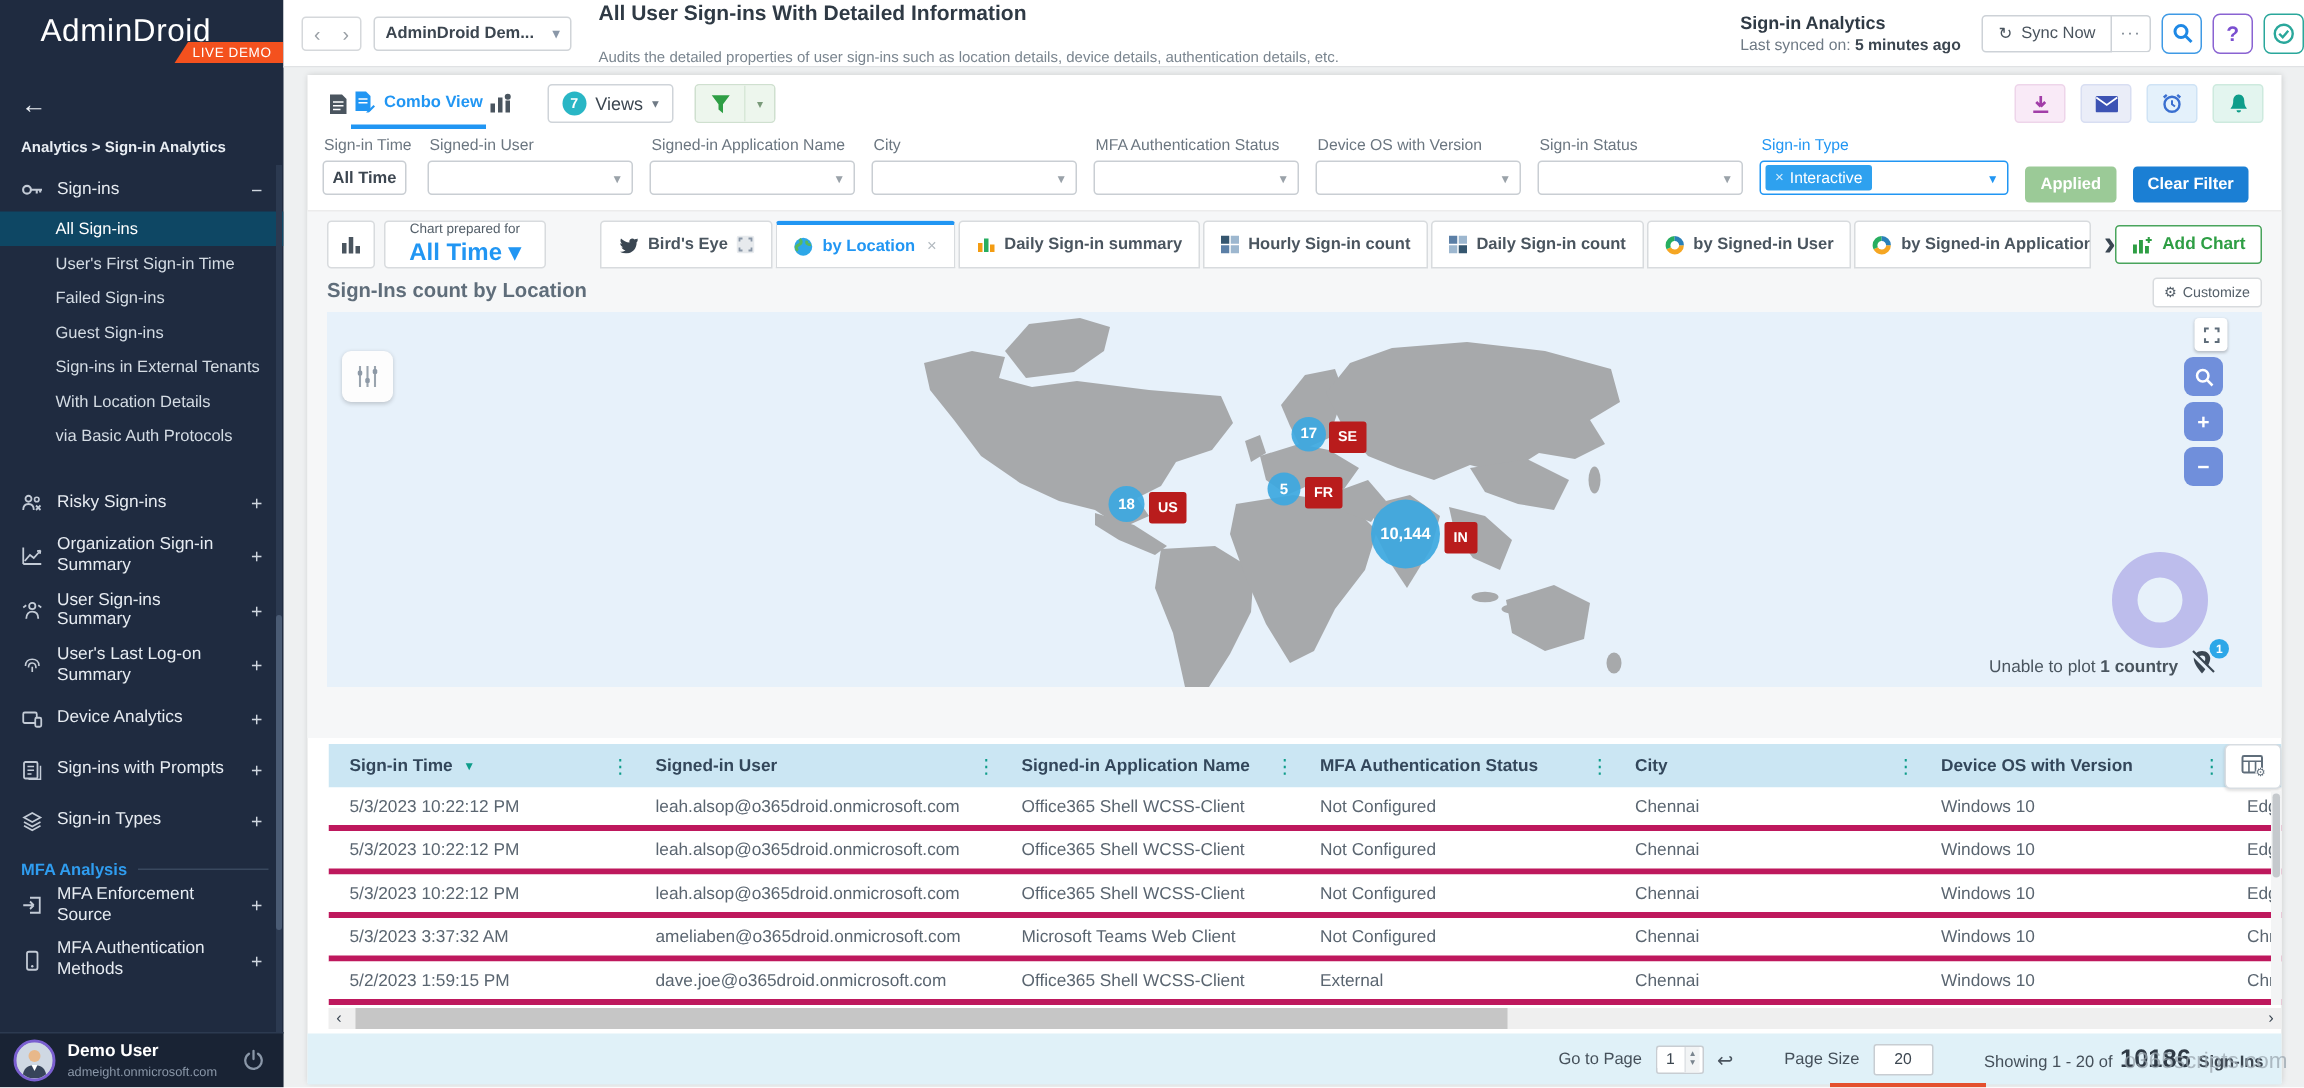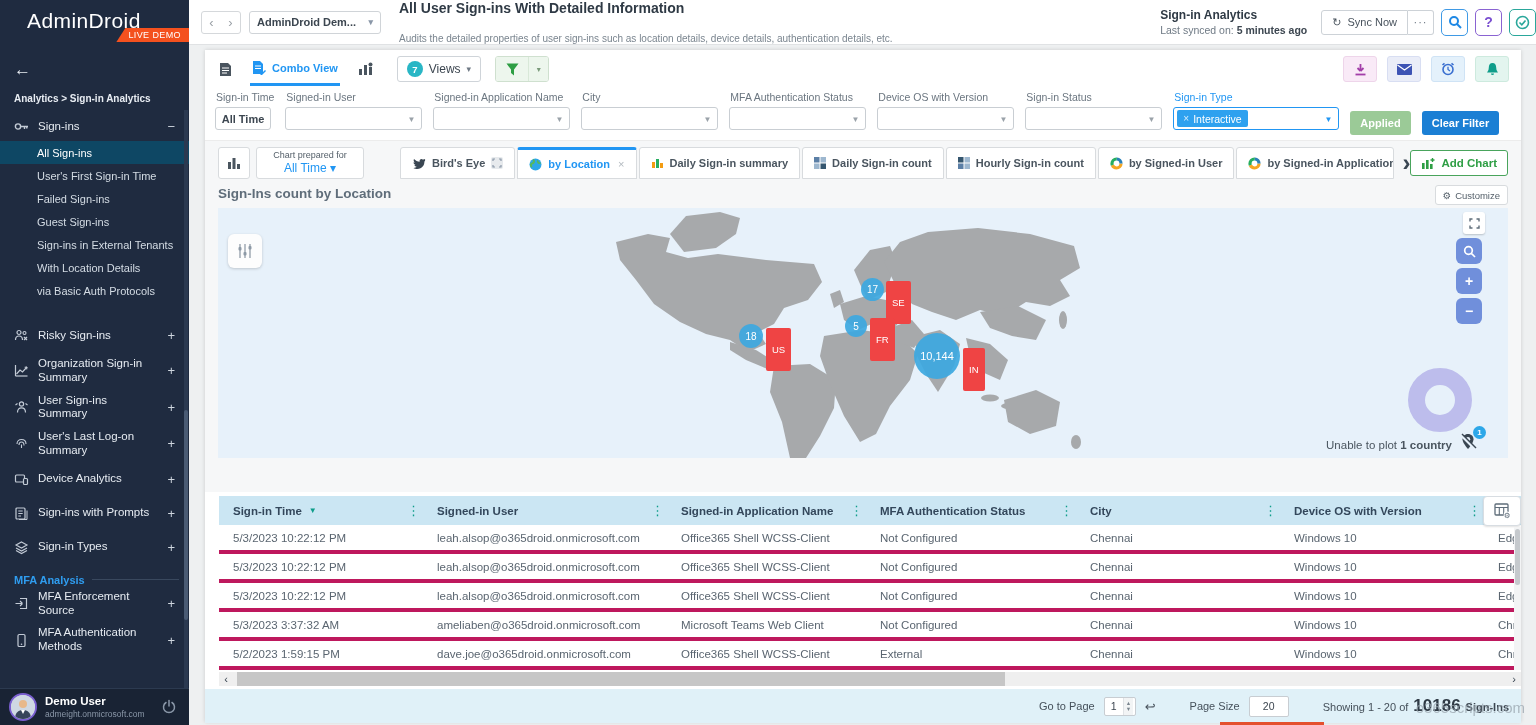--- a/index.html
+++ b/index.html
@@ -50,21 +50,21 @@
   .morebtn{height:25px;width:26px;border:1px solid #cdd2d7;border-left:none;border-radius:0 3px 3px 0;background:#fff;display:flex;align-items:center;justify-content:center;color:#6f7a85;font-size:11px;letter-spacing:1px;cursor:pointer}
   .sq{width:27px;height:27px;border-radius:5px;display:flex;align-items:center;justify-content:center;margin-left:7px;cursor:pointer;background:#fff}
   .sq.search{border:1.5px solid #3f9ae5}
   .sq.help{border:1.5px solid #8a63d2;color:#7a4fd0;font-weight:700;font-size:14px}
   .sq.check{border:1.5px solid #2aa79b;margin-right:-8px}
 
   
   .content{flex:1;padding:5px 15px 0 16px;min-height:0}
   .card{background:#fff;height:672px;box-shadow:0 0 4px rgba(0,0,0,.15);display:flex;flex-direction:column;position:relative}
   .toolrow{height:38px;display:flex;align-items:center;padding:0 12px;flex:none}
-  .vtabs{display:flex;align-items:center;gap:16px}
+  .vtabs{display:flex;align-items:center;}
   .vtab{display:flex;align-items:center;gap:6px;padding:8px 2px;cursor:pointer}
   .vtab.active{border-bottom:3px solid #2196f3;color:#2196f3;font-size:11px;font-weight:700}
   .viewsbtn{margin-left:22px;height:26px;border:1px solid #cfd4d9;border-radius:3px;display:flex;align-items:center;gap:6px;padding:0 9px;cursor:pointer}
   .vbadge{width:16px;height:16px;border-radius:50%;background:#29b6c5;color:#fff;font-size:9.5px;font-weight:700;display:flex;align-items:center;justify-content:center}
   .viewslbl{font-size:12px;color:#3c4650}
   .viewsbtn .caret{font-size:9px;color:#6f7a85}
   .funnelbtn{margin-left:14px;height:26px;display:flex;border:1px solid #cfe0cf;border-radius:3px;overflow:hidden;cursor:pointer}
   .funnelbtn .f1{width:32px;background:#edf6ed;display:flex;align-items:center;justify-content:center}
   .funnelbtn .f2{width:20px;background:#edf6ed;border-left:1px solid #d8e8d8;display:flex;align-items:center;justify-content:center;color:#7a9a7a;font-size:8px}
   .ricons{margin-left:auto;display:flex;gap:10px}
@@ -88,36 +88,36 @@
   .abtn{align-self:flex-end;margin-bottom:5px;height:24px;border-radius:3px;border:none;color:#fff;font-size:11px;font-weight:700;padding:0 10px;cursor:pointer;font-family:inherit}
   .abtn.applied{background:#9bca97}
   .abtn.clear{background:#1b7fd4}
 
   
   .chartband{background:#f6f7f8;border-top:1px solid #ececec;padding:6px 13px 0;height:352px;flex:none;position:relative}
   .tabsrow{display:flex;align-items:stretch;height:32px}
   .cbtn{width:32px;background:#fff;border:1px solid #d8dbde;border-radius:3px;display:flex;align-items:center;justify-content:center;cursor:pointer}
   .prepared{margin-left:6px;width:108px;background:#fff;border:1px solid #d8dbde;border-radius:3px;display:flex;flex-direction:column;align-items:center;justify-content:center;line-height:1.25;cursor:pointer}
   .prep1{font-size:9px;color:#55606a}
-  .prep2{font-size:12px;color:#2196f3;font-weight:400}
+  .prep2{font-size:16px;color:#2196f3;font-weight:700}
   .ctabs{display:flex;margin-left:36px;gap:2px}
   .ctab{background:#fff;border:1px solid #d8dbde;border-radius:3px 3px 0 0;display:flex;align-items:center;gap:6px;padding:0 11px;font-size:11px;font-weight:700;color:#4a555f;cursor:pointer;white-space:nowrap}
   .ctab .ticon{flex:none}
   .ctab.active{border-top:3px solid #2196f3;color:#2196f3}
   .ctab .x{color:#b2b9bf;font-weight:400;margin-left:2px}
   .ctab.clip{max-width:158px;overflow:hidden}
   .bignext{align-self:center;font-size:24px;font-weight:700;color:#3a4652;margin-left:8px;cursor:pointer;line-height:1}
   .addchart{margin-left:auto;align-self:center;height:26px;background:#fff;border:1px solid #49a45c;border-radius:3px;color:#2e9e44;font-size:11.5px;font-weight:700;display:flex;align-items:center;gap:6px;padding:0 10px;cursor:pointer}
   .titlerow{height:29px;position:relative;display:flex;align-items:center;justify-content:flex-start}
   .maptitle{font-size:13.5px;font-weight:700;color:#5f6d7a}
   .customize{position:absolute;right:0;top:6px;height:20px;background:#fff;border:1px solid #d8dbde;border-radius:3px;display:flex;align-items:center;gap:4px;padding:0 7px;font-size:9.5px;color:#55606a;cursor:pointer}
 
   .map{position:relative;height:250px;background:#e7f1fa;overflow:hidden}
-  .mk{position:absolute;border-radius:50%;background:rgba(61,168,224,.92);color:#fff;display:flex;align-items:center;justify-content:center;font-size:10px;font-weight:400}
-  .mklbl{position:absolute;background:#ef4444;color:#fff;font-size:9.5px;font-weight:400;padding:16px 6px;border-radius:2px}
+  .mk{position:absolute;border-radius:50%;background:rgba(61,168,224,.92);color:#fff;display:flex;align-items:center;justify-content:center;font-size:10px;font-weight:700}
+  .mklbl{position:absolute;background:#b91c1c;color:#fff;font-size:9.5px;font-weight:700;padding:5px 6px;border-radius:2px}
   .slidersbtn{position:absolute;left:10px;top:26px;width:34px;height:34px;background:#fdfdfd;border-radius:6px;box-shadow:0 1px 3px rgba(0,0,0,.18);display:flex;align-items:center;justify-content:center;cursor:pointer}
   .fsbtn{position:absolute;right:23px;top:4px;width:22px;height:22px;background:#fff;border-radius:3px;box-shadow:0 1px 2px rgba(0,0,0,.2);display:flex;align-items:center;justify-content:center;cursor:pointer}
   .mapbtn{position:absolute;right:26px;width:26px;height:26px;background:#708fdb;border-radius:6px;color:#fff;display:flex;align-items:center;justify-content:center;font-size:14px;font-weight:700;cursor:pointer}
   .donut{position:absolute;left:1190px;top:160px;width:64px;height:64px;border:17px solid #bdbdec;border-radius:50%}
   .plotnote{position:absolute;right:56px;bottom:7px;font-size:11.5px;color:#4a555f}
   .pinwrap{position:absolute;right:28px;bottom:4px;width:22px;height:22px}
   .pinbadge{position:absolute;right:-6px;top:-6px;width:13px;height:13px;border-radius:50%;background:#2da7e8;color:#fff;font-size:8px;font-weight:700;display:flex;align-items:center;justify-content:center}
 
   
   .tablewrap{margin:4px 0 0 14px;position:relative;overflow:hidden;flex:none}
@@ -498,35 +498,35 @@
               <div class="ctab">
                 <svg class="ticon" width="13" height="12" viewBox="0 0 13 12">
                     <rect x="1" y="5" width="3" height="6" fill="#f39c12"></rect>
                     <rect x="5" y="2" width="3" height="9" fill="#27ae60"></rect>
                     <rect x="9" y="6" width="3" height="5" fill="#f39c12"></rect>
                   </svg>
                 <span>Daily Sign-in summary</span>
               </div>
               <div class="ctab">
                 <svg class="ticon" width="12" height="12" viewBox="0 0 12 12">
+                    <rect x="0" y="0" width="5.5" height="5.5" fill="#35566f"></rect>
+                    <rect x="6.5" y="0" width="5.5" height="5.5" fill="#9db7cf"></rect>
+                    <rect x="0" y="6.5" width="5.5" height="5.5" fill="#5b7fa6"></rect>
+                    <rect x="6.5" y="6.5" width="5.5" height="5.5" fill="#9db7cf"></rect>
+                  </svg>
+                <span>Hourly Sign-in count</span>
+              </div>
+              <div class="ctab">
+                <svg class="ticon" width="12" height="12" viewBox="0 0 12 12">
                     <rect x="0" y="0" width="5.5" height="5.5" fill="#5b7fa6"></rect>
                     <rect x="6.5" y="0" width="5.5" height="5.5" fill="#9db7cf"></rect>
                     <rect x="0" y="6.5" width="5.5" height="5.5" fill="#9db7cf"></rect>
                     <rect x="6.5" y="6.5" width="5.5" height="5.5" fill="#35566f"></rect>
                   </svg>
                 <span>Daily Sign-in count</span>
-              </div>
-              <div class="ctab">
-                <svg class="ticon" width="12" height="12" viewBox="0 0 12 12">
-                    <rect x="0" y="0" width="5.5" height="5.5" fill="#35566f"></rect>
-                    <rect x="6.5" y="0" width="5.5" height="5.5" fill="#9db7cf"></rect>
-                    <rect x="0" y="6.5" width="5.5" height="5.5" fill="#5b7fa6"></rect>
-                    <rect x="6.5" y="6.5" width="5.5" height="5.5" fill="#9db7cf"></rect>
-                  </svg>
-                <span>Hourly Sign-in count</span>
               </div>
               <div class="ctab">
                 <svg class="ticon" width="13" height="13" viewBox="0 0 13 13">
                     <circle cx="6.5" cy="6.5" r="4.5" fill="none" stroke="#f5a623" stroke-width="3.2" stroke-dasharray="12 17"></circle>
                     <circle cx="6.5" cy="6.5" r="4.5" fill="none" stroke="#27ae60" stroke-width="3.2" stroke-dasharray="9 20" stroke-dashoffset="-12"></circle>
                     <circle cx="6.5" cy="6.5" r="4.5" fill="none" stroke="#2980b9" stroke-width="3.2" stroke-dasharray="8 21" stroke-dashoffset="-21"></circle>
                   </svg>
                 <span>by Signed-in User</span>
               </div>
               <div class="ctab clip">

